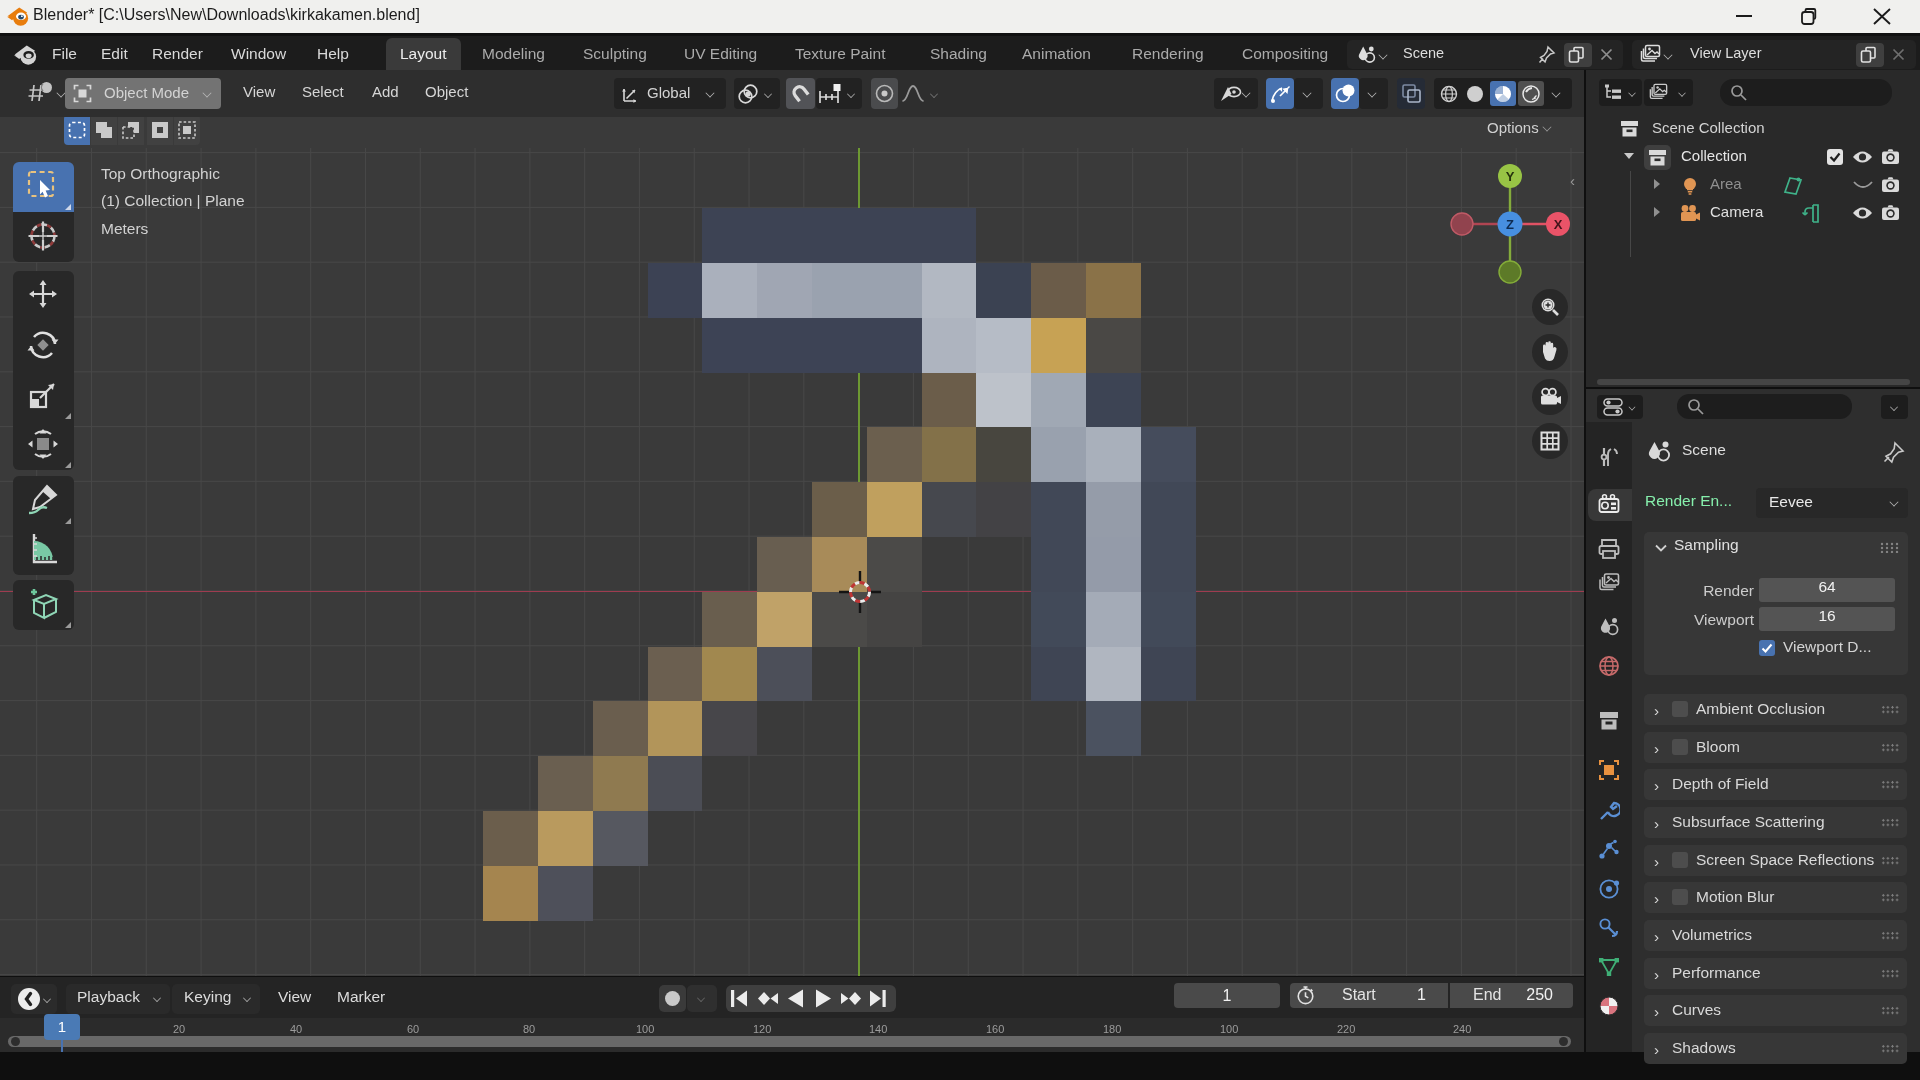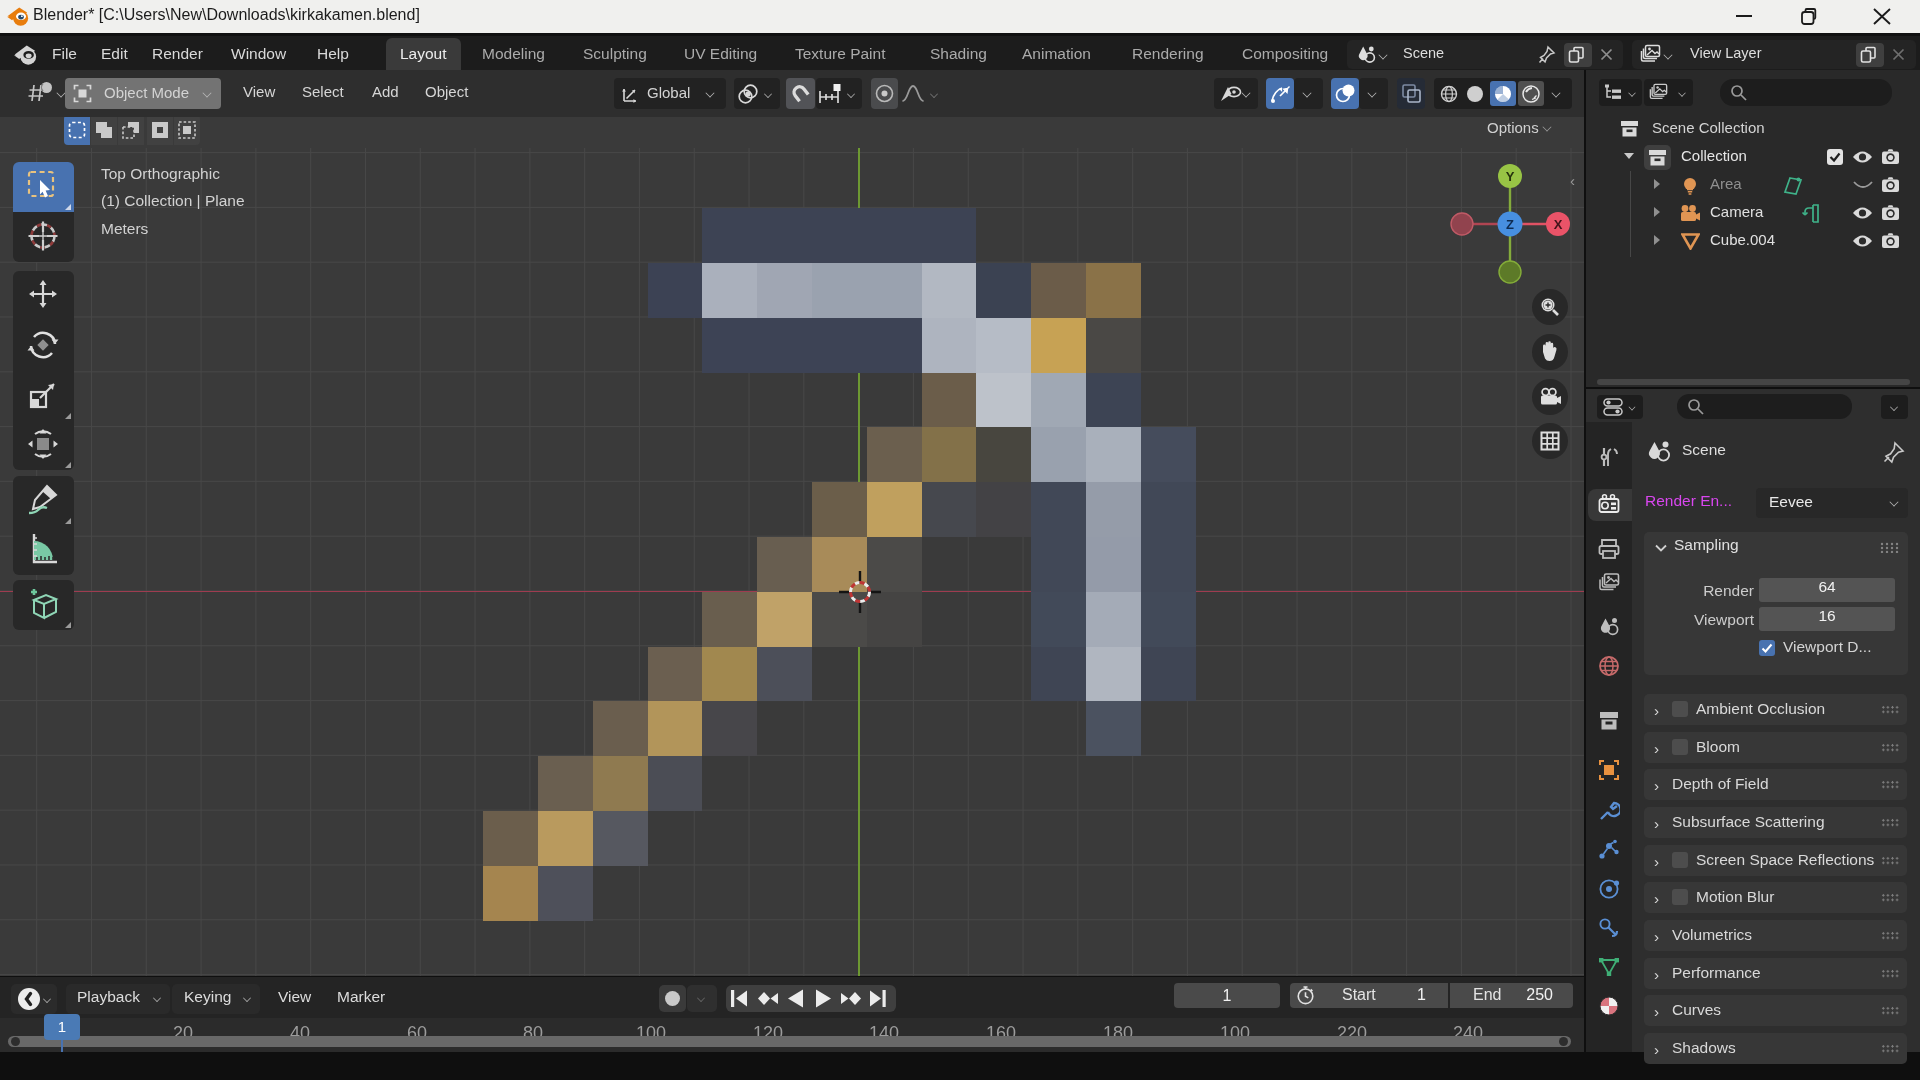--- a/index.html
+++ b/index.html
@@ -597,37 +597,20 @@
   <svg class="abs" style="left:267px;top:8px" width="20" height="10" viewBox="0 0 20 10">
    <path d="M1 1 Q10 11 19 1" fill="none" stroke="#9a9a9a" stroke-width="1.8"></path>
   </svg>
   <svg class="abs" style="left:295px;top:3px" width="19" height="17" viewBox="0 0 19 17">
    <path d="M6.5 3.5 L7.6 1.2 L11.4 1.2 L12.5 3.5" fill="#dadada"></path>
    <rect x="1" y="3.5" width="17" height="12.5" rx="2" fill="#dadada"></rect>
    <circle cx="9.5" cy="9.5" r="4.2" fill="#2b2b2b"></circle>
           <circle cx="9.5" cy="9.5" r="2.6" fill="#dadada"></circle>
   </svg>
  </div>
- <div class="abs" style="left:0;top:159px;width:334px;height:26px">
-  <div class="abs" style="left:68px;top:6px;width:0;height:0;border-left:6px solid #8f8f8f;border-top:5px solid transparent;border-bottom:5px solid transparent"></div>
-  <svg class="abs" style="left:95px;top:4px" width="19" height="17" viewBox="0 0 19 17">
-   <path d="M1.5 1.5 L17.5 1.5 L9.5 15.5 Z" fill="none" stroke="#e09553" stroke-width="2.6"></path>
-  </svg>
-  <div class="abs" style="left:124px;top:2px;color:#e0e0e0">Cube.004</div>
-  <svg class="abs" style="left:266px;top:4px" width="21" height="16" viewBox="0 0 21 16">
-   <path d="M1 8 Q10.5 -3 20 8 Q10.5 19 1 8 Z" fill="#dadada"></path>
-          <circle cx="10.5" cy="8" r="3.6" fill="#2b2b2b"></circle>
-  </svg>
-  <svg class="abs" style="left:295px;top:3px" width="19" height="17" viewBox="0 0 19 17">
-   <path d="M6.5 3.5 L7.6 1.2 L11.4 1.2 L12.5 3.5" fill="#dadada"></path>
-   <rect x="1" y="3.5" width="17" height="12.5" rx="2" fill="#dadada"></rect>
-   <circle cx="9.5" cy="9.5" r="4.2" fill="#2b2b2b"></circle>
-          <circle cx="9.5" cy="9.5" r="2.6" fill="#dadada"></circle>
-  </svg>
- </div>
  <div class="abs" style="left:11px;top:309px;width:313px;height:6px;background:#454545;border-radius:3px"></div>
 </div>
 <div id="props" class="abs">
  <div class="abs" style="left:11px;top:6px;width:46px;height:24px;background:#1d1d1d;border-radius:4px">
   <svg class="abs" style="left:6px;top:3px" width="20" height="18" viewBox="0 0 20 18">
    <rect x="1" y="1" width="18" height="7" rx="3.5" fill="none" stroke="#c9c9c9" stroke-width="1.5"></rect>
    <circle cx="5.5" cy="4.5" r="2.1" fill="#c9c9c9"></circle>
    <rect x="1" y="10" width="18" height="7" rx="3.5" fill="none" stroke="#c9c9c9" stroke-width="1.5"></rect>
    <circle cx="14.5" cy="13.5" r="2.1" fill="#c9c9c9"></circle>
   </svg>
@@ -727,21 +710,21 @@
   <svg class="abs" style="left:0;top:1px" width="26" height="26" viewBox="0 0 26 26">
    <path d="M8.5 3 L13 11.5 A5.4 5.4 0 1 1 3.8 11.5 Z" fill="#d9d9d9"></path>
    <circle cx="17.5" cy="16" r="5.6" fill="none" stroke="#d9d9d9" stroke-width="1.8"></circle>
    <circle cx="19.5" cy="5.5" r="3" fill="#d9d9d9"></circle>
   </svg>
   <div class="abs" style="left:36px;top:3px;font-size:15.5px;color:#dedede">Scene</div>
  </div>
  <svg class="abs" style="left:296px;top:51px" width="24" height="24" viewBox="0 0 24 24">
   <path d="M13 3 L21 11 L16.5 12.2 L11.5 17.2 L9.8 22 L4 16.2 L8.6 13.8 L12.2 8.6 Z M7 17 L2.5 21.5" fill="none" stroke="#c9c9c9" stroke-width="1.6"></path>
  </svg>
- <div class="abs" style="left:59px;top:103px;font-size:15.5px;color:#d946ef">Render En...</div>
+ <div class="abs" style="left:59px;top:103px;font-size:15.5px;color:#86efac">Render En...</div>
  <div class="abs" style="left:170px;top:99px;width:152px;height:30px;background:#282828;border-radius:4px">
   <div class="abs" style="left:13px;top:5px;font-size:15.5px;color:#e8e8e8">Eevee</div>
   <span class="caret abs" style="right:10px;top:10px"></span>
  </div>
  <div class="abs" style="left:58px;top:143px;width:264px;height:143px;background:#373737;border-radius:5px">
   <svg class="abs" style="left:10px;top:9px" width="14" height="14" viewBox="0 0 14 14">
           <path d="M2 4.5 L7 9.5 L12 4.5" fill="none" stroke="#d0d0d0" stroke-width="1.8"></path>
         </svg>
   <div class="abs" style="left:30px;top:4px;font-size:15.5px;color:#e0e0e0">Sampling</div>
   <svg class="abs" style="right:9px;top:10px" width="19" height="11" viewBox="0 0 19 11" opacity=".5">
@@ -866,21 +849,21 @@
  </svg>
  <svg class="abs" style="left:840px;top:13px" width="22" height="17" viewBox="0 0 22 17">
   <path d="M15 2 L21 8.5 L15 15 L9 8.5 Z" fill="#ececec"></path>
         <path d="M1 3 L1 14 L8.5 8.5 Z" fill="#ececec"></path>
  </svg>
  <svg class="abs" style="left:868px;top:13px" width="19" height="17" viewBox="0 0 19 17">
   <rect x="14.5" y="0" width="3.2" height="17" fill="#ececec"></rect>
         <path d="M2 0.5 L2 16.5 L13 8.5 Z" fill="#ececec"></path>
  </svg>
  <div id="scrub">
-  <div class="abs" style="left:0;top:0;width:1419px;height:34px;font-size:18px;color:#9c9c9c">
+  <div class="abs" style="left:0;top:0;width:1419px;height:34px;font-size:11px;color:#9c9c9c">
    <span class="abs" style="left:173px;top:5px">20</span>
           <span class="abs" style="left:290px;top:5px">40</span>
           <span class="abs" style="left:407px;top:5px">60</span>
           <span class="abs" style="left:523px;top:5px">80</span>
           <span class="abs" style="left:636px;top:5px">100</span>
           <span class="abs" style="left:753px;top:5px">120</span>
           <span class="abs" style="left:869px;top:5px">140</span>
           <span class="abs" style="left:986px;top:5px">160</span>
           <span class="abs" style="left:1103px;top:5px">180</span>
           <span class="abs" style="left:1220px;top:5px">100</span>

